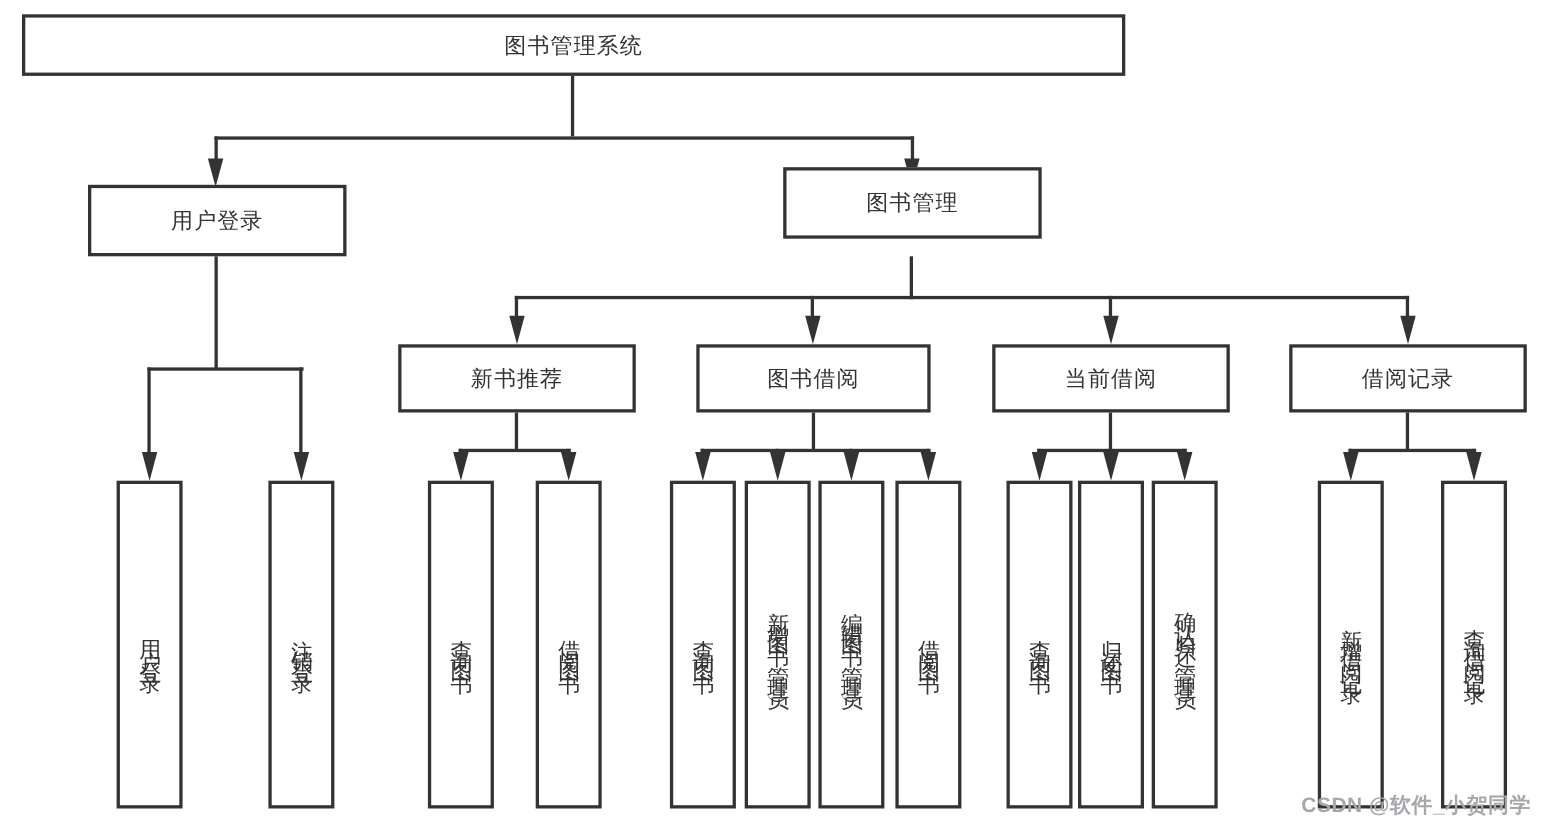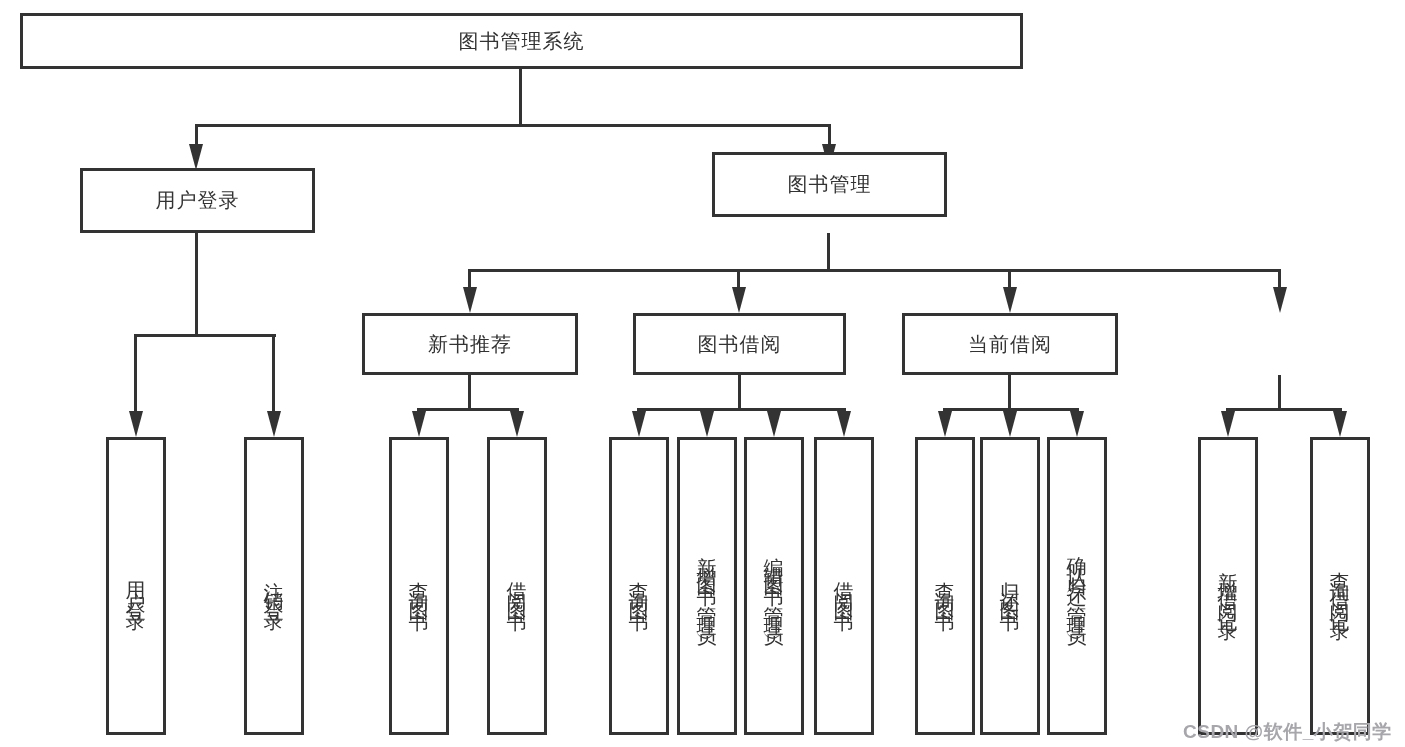--- a/index.html
+++ b/index.html
@@ -109,20 +109,23 @@
 
   <div class="box" style="left:362px; top:313px; width:216px; height:62px;">
     <span>新书推荐</span>
   </div>
   <div class="box" style="left:902px; top:313px; width:216px; height:62px;">
     <span>当前借阅</span>
   </div>
   <div class="box" style="left:633px; top:313px; width:213px; height:62px;">
     <span>图书借阅</span>
   </div>
+  <div class="box" style="left:1172px; top:313px; width:216px; height:62px;">
+    <span>借阅记录</span>
+  </div>
 
   <div>
     <div class="vline" style="left:468px; top:375px; height:35px;"></div>
     <div class="hline" style="left:417px; top:408px; width:102px;"></div>
     <div class="vline" style="left:417px; top:408px; height:8px;"></div>
     <div class="arrow" style="left:412px; top:411px;"></div>
     <div class="vline" style="left:515px; top:408px; height:8px;"></div>
     <div class="arrow" style="left:510px; top:411px;"></div>
   </div>
 

